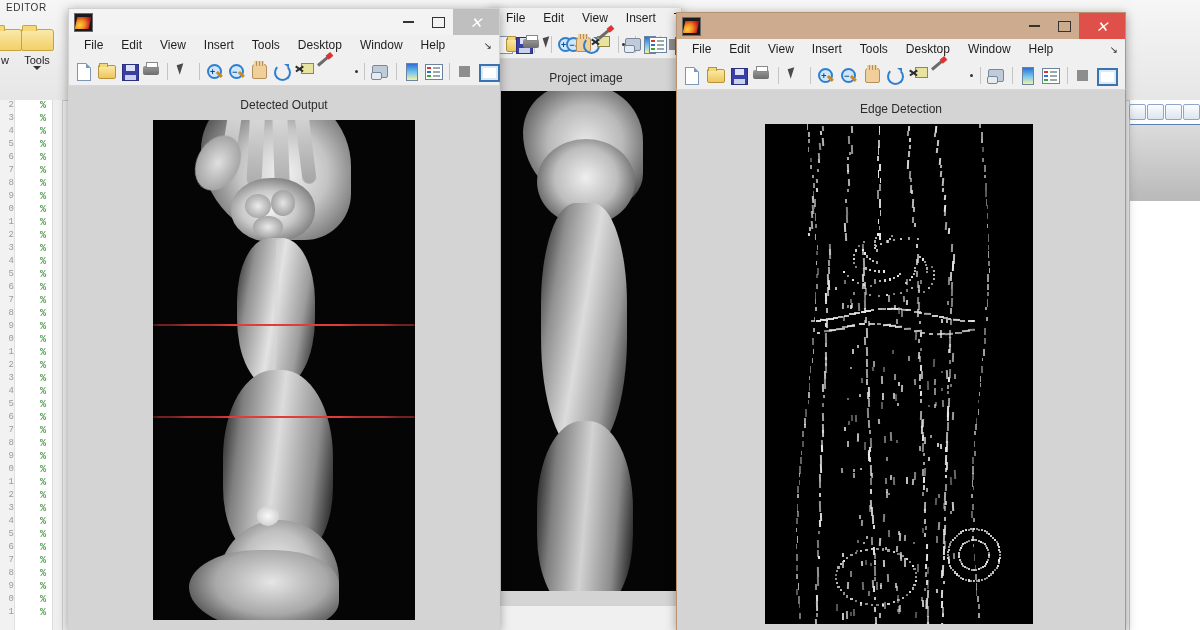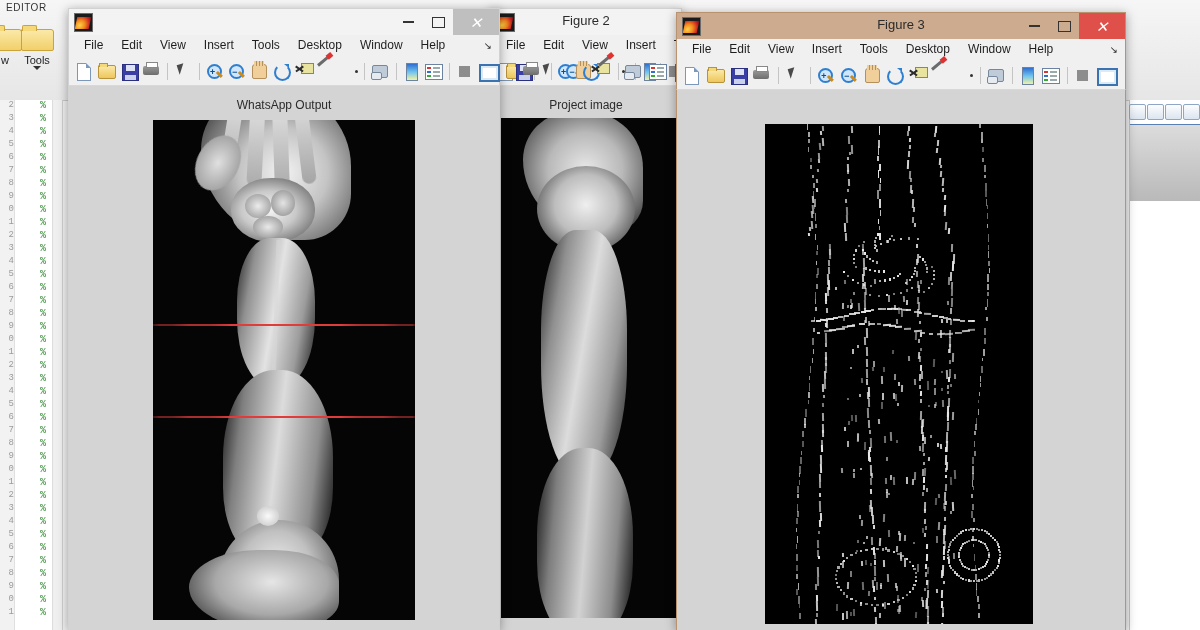--- a/index.html
+++ b/index.html
@@ -253,24 +253,20 @@
     <div class="ide-right">
       <div class="ide-rtop"></div>
       <div class="mini-ico" style="right:54px;"></div>
       <div class="mini-ico" style="right:36px;"></div>
       <div class="mini-ico" style="right:18px;"></div>
       <div class="mini-ico" style="right:0px;"></div>
     </div>
   </div>
 
   <div class="figwin" style="left:490px;top:8px;width:192px;height:622px;z-index:2;">
-    <div class="titlebar tb-inactive">
-      <span class="tb-ico"></span>
-      <span class="tb-title">Figure 2</span>
-    </div>
     <div class="menubar">
       <ul id="menu-fig2">
           <li>File</li>
           <li>Edit</li>
           <li>View</li>
           <li>Insert</li>
           <li>Tools</li>
           <li>Desktop</li>
           <li>Window</li>
           <li>Help</li>
@@ -437,21 +433,21 @@
         </span>
         <span class="tsep"></span>
         <span class="tbi">
           <i class="i-sq"></i>
         </span>
         <span class="tbi">
           <i class="i-win"></i>
         </span>
       </div>
     <div class="figbody" style="height:546px;">
-      <div class="axtitle" style="top:12px;">WhatsApp Output</div>
+      <div class="axtitle" style="top:12px;">Detected Output</div>
       <div class="xray" style="left:84px;top:34px;width:262px;height:500px;">
 
         <div class="arm" style="left:48px;top:-30px;width:150px;height:150px;border-radius:44% 56% 34% 66%;
              background:radial-gradient(ellipse at 55% 55%,#f2f2f2 0%,#c4c4c4 38%,#6f6f6f 70%,#111 100%);"></div>
         <div class="arm" style="left:72px;top:-34px;width:14px;height:96px;border-radius:7px;
              background:linear-gradient(#e9e9e9,#a7a7a7);transform:rotate(9deg);"></div>
         <div class="arm" style="left:96px;top:-38px;width:15px;height:104px;border-radius:7px;
              background:linear-gradient(#efefef,#ababab);transform:rotate(3deg);"></div>
         <div class="arm" style="left:120px;top:-38px;width:15px;height:106px;border-radius:7px;
              background:linear-gradient(#efefef,#ababab);transform:rotate(-2deg);"></div>
@@ -482,21 +478,20 @@
 
         <div class="fracture-line" style="left:-4px;top:204px;width:274px;"></div>
         <div class="fracture-line" style="left:-4px;top:296px;width:274px;"></div>
       </div>
     </div>
   </div>
 
   <div class="figwin" style="left:676px;top:12px;width:450px;height:618px;z-index:4;">
     <div class="titlebar tb-active">
       <span class="tb-ico"></span>
-      <span class="tb-title">Figure 3</span>
       <span class="tb-btns">
         <span class="tb-btn">
             <i class="mn"></i>
           </span>
         <span class="tb-btn">
             <i class="mx"></i>
           </span>
         <span class="tb-btn btn-close-active">
           <i class="cl">✕</i>
         </span>
@@ -571,20 +566,21 @@
         </span>
         <span class="tsep"></span>
         <span class="tbi">
           <i class="i-sq"></i>
         </span>
         <span class="tbi">
           <i class="i-win"></i>
         </span>
       </div>
     <div class="figbody act" style="height:542px;">
+      <div class="axtitle" style="top:12px;">Edge Detection</div>
       <div class="edge-canvas" style="left:88px;top:34px;width:268px;height:500px;" id="edges">
           <i style="position: absolute; background: rgb(232, 232, 232); left: 57.2527px; top: 2px; width: 1.6px; height: 5.2759px; opacity: 0.66064; transform: rotate(-4deg);"></i>
           <i style="position: absolute; background: rgb(232, 232, 232); left: 55.1361px; top: 7.30807px; width: 1.6px; height: 3.82893px; opacity: 0.875433; transform: rotate(-4deg);"></i>
           <i style="position: absolute; background: rgb(232, 232, 232); left: 56.7934px; top: 13.7339px; width: 1.6px; height: 7.75268px; opacity: 0.772929; transform: rotate(-4deg);"></i>
           <i style="position: absolute; background: rgb(232, 232, 232); left: 53.9903px; top: 19.3417px; width: 1.6px; height: 6.9425px; opacity: 0.569581; transform: rotate(-4deg);"></i>
           <i style="position: absolute; background: rgb(232, 232, 232); left: 52.9203px; top: 29.2912px; width: 1.6px; height: 5.85616px; opacity: 0.648443; transform: rotate(-4deg);"></i>
           <i style="position: absolute; background: rgb(232, 232, 232); left: 53.0019px; top: 34.5478px; width: 1.6px; height: 4.1343px; opacity: 0.81883; transform: rotate(-4deg);"></i>
           <i style="position: absolute; background: rgb(232, 232, 232); left: 52.3404px; top: 45.0787px; width: 1.6px; height: 3.47679px; opacity: 0.650443; transform: rotate(-4deg);"></i>
           <i style="position: absolute; background: rgb(232, 232, 232); left: 50.9428px; top: 54.7767px; width: 1.6px; height: 4.11869px; opacity: 0.692102; transform: rotate(-4deg);"></i>
           <i style="position: absolute; background: rgb(232, 232, 232); left: 50.6371px; top: 64.4444px; width: 1.6px; height: 3.74955px; opacity: 0.897771; transform: rotate(-4deg);"></i>

